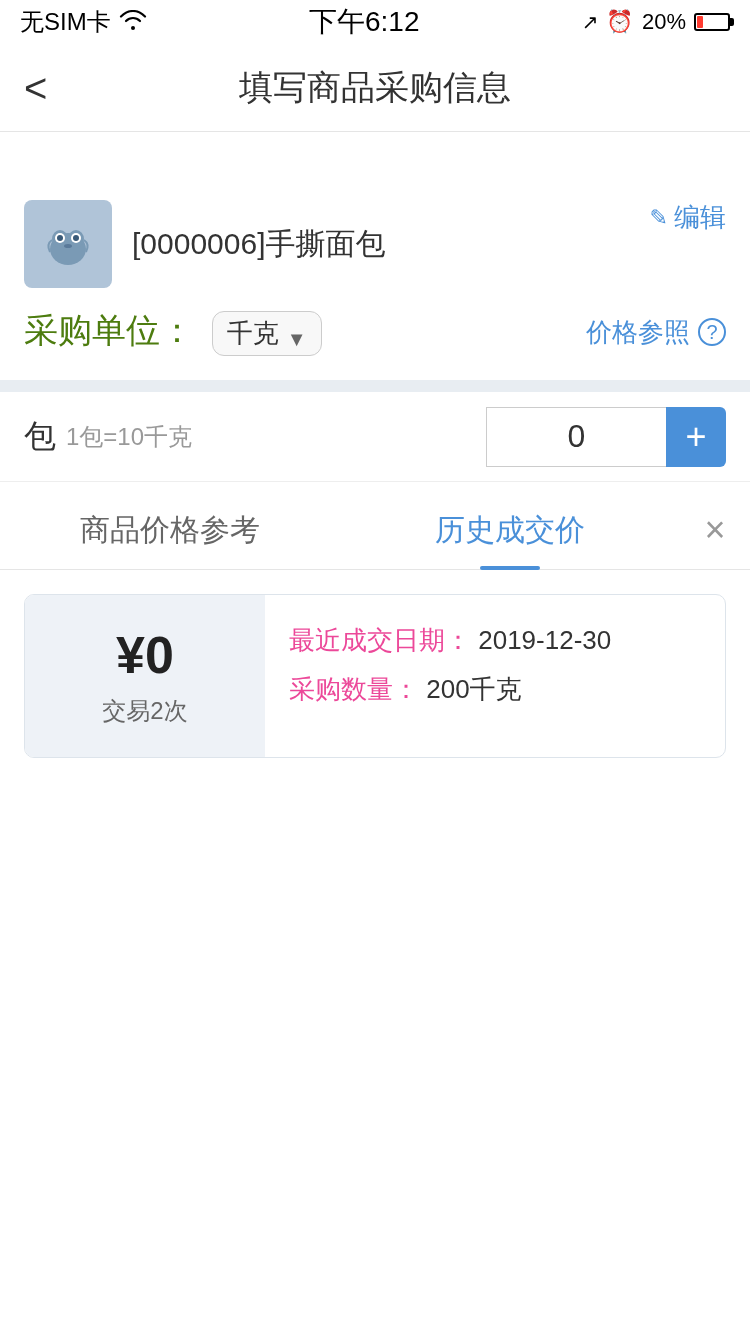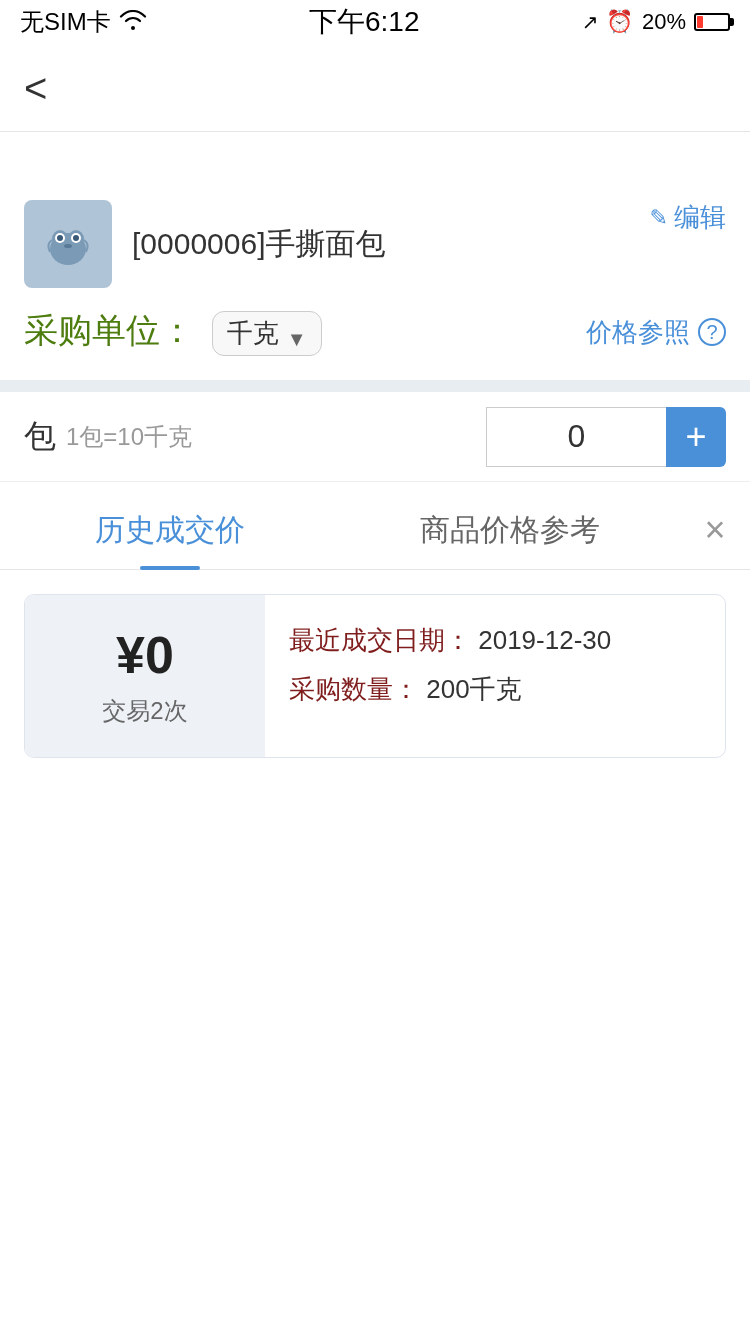--- a/index.html
+++ b/index.html
@@ -328,21 +328,21 @@
       padding: 28px 24px;
       display: flex;
       flex-direction: column;
       gap: 14px;
     }
     .price-detail-row {
       font-size: 26px;
       color: #333;
     }
     .price-detail-label {
-      color: #7f1d1d;
+      color: #ec4899;
     }
 
     
     .page-bg {
       background: #fff;
       min-height: 1334px;
     }
   </style>
 </head>
 <body class="page-bg">
@@ -366,20 +366,21 @@
     <span class="battery-icon">
       <span class="battery-body">
         <span class="battery-fill"></span>
       </span>
     </span>
   </div>
 </div>
 
 <div class="nav-bar">
   <span class="nav-back">&lt;</span>
+  <span class="nav-title">填写商品采购信息</span>
 </div>
 
 <div class="product-section">
   <div class="product-header">
     <div class="product-left">
       <div class="product-logo">
         <svg width="60" height="60" viewBox="0 0 60 60" fill="none">
 
           <ellipse cx="30" cy="35" rx="18" ry="16" fill="#7a9ab5"></ellipse>
           <ellipse cx="22" cy="25" rx="8" ry="9" fill="#7a9ab5"></ellipse>
@@ -424,22 +425,22 @@
   <span class="quantity-unit-tag">包</span>
   <span class="quantity-unit-hint">1包=10千克</span>
   <div class="quantity-input-wrap">
     <input class="quantity-input" type="text" value="0" style="">
     <button class="quantity-plus">+</button>
   </div>
 </div>
 
 <div class="panel-container">
   <div class="tab-bar">
+    <div class="tab-item">商品价格参考</div>
     <div class="tab-item active">历史成交价</div>
-    <div class="tab-item">商品价格参考</div>
     <div class="tab-close">×</div>
   </div>
 
   <div class="panel-content">
     <div class="price-card">
       <div class="price-card-left">
         <div class="price-value">
           <span>¥</span><span>0</span>
         </div>
         <div class="price-trade-count">交易2次</div>

